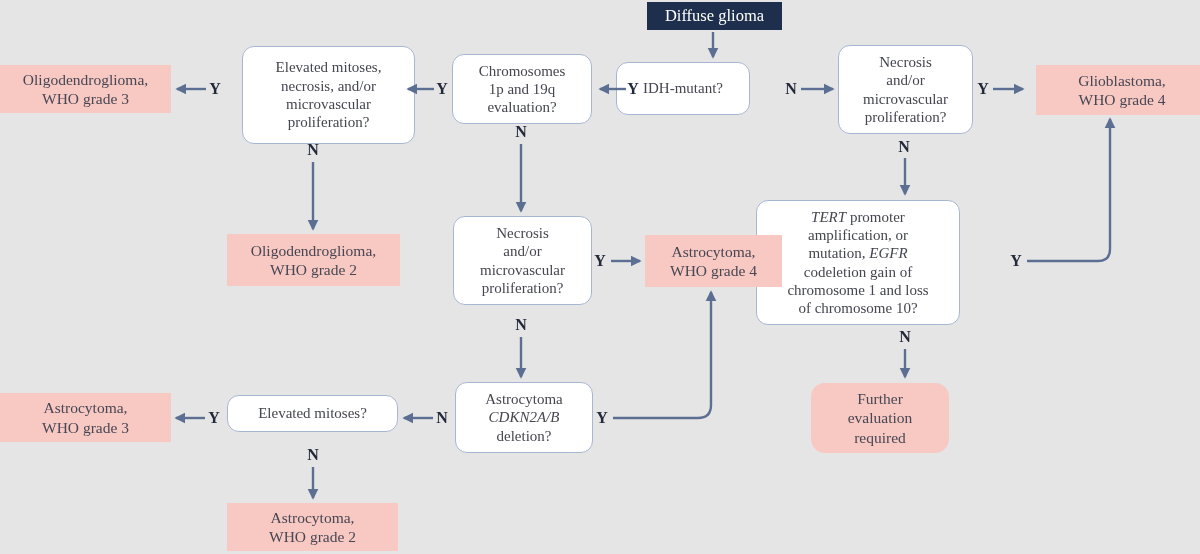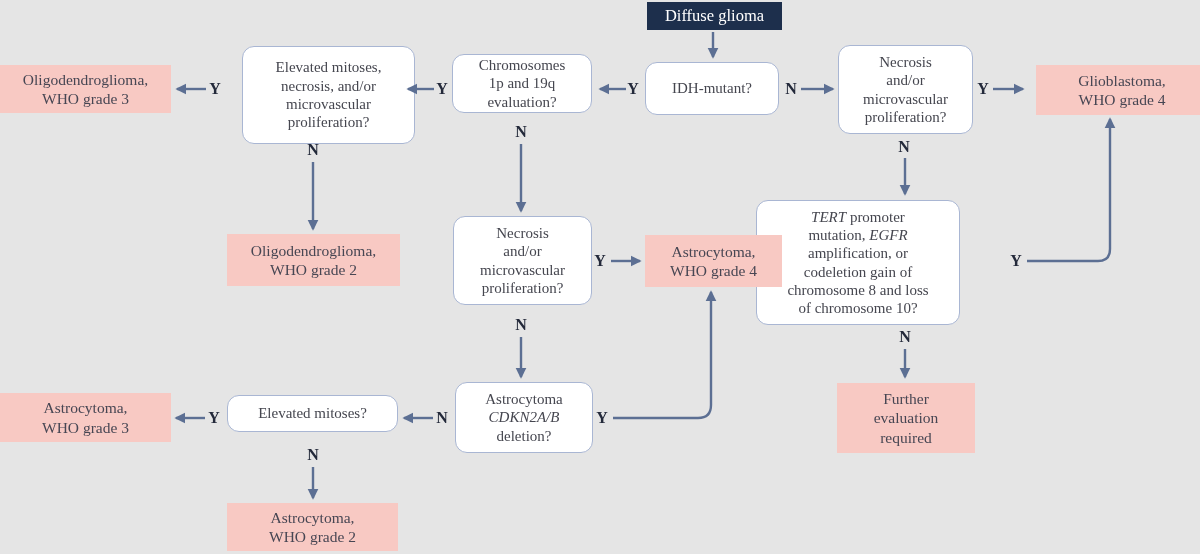--- a/index.html
+++ b/index.html
@@ -57,34 +57,34 @@
 </style>
 </head>
 <body>
 
 <div class="canvas">
 
   <div class="node dark-box" style="left:647px;top:2px;width:135px;height:28px;">
     <span>Diffuse glioma</span>
   </div>
 
-  <div class="node q-box" style="left:645px;top:62px;width:134px;height:53px;">
+  <div class="node q-box" style="left:616px;top:62px;width:134px;height:53px;">
     <span>IDH-mutant?</span>
   </div>
 
   <div class="node q-box" style="left:232px;top:46px;width:173px;height:98px;margin-left:10px;">
     <div>
       <div>Elevated mitoses,</div>
       <div>necrosis, and/or</div>
       <div>microvascular</div>
       <div>proliferation?</div>
     </div>
   </div>
 
-  <div class="node q-box" style="left:452px;top:54px;width:140px;height:59px;">
+  <div class="node q-box" style="left:452px;top:54px;width:140px;height:70px;">
     <div>
       <div>Chromosomes</div>
       <div>1p and 19q</div>
       <div>evaluation?</div>
     </div>
   </div>
 
   <div class="node q-box" style="left:453px;top:216px;width:139px;height:89px;">
     <div>
       <div>Necrosis</div>
@@ -111,24 +111,24 @@
       <div>Necrosis</div>
       <div>and/or</div>
       <div>microvascular</div>
       <div>proliferation?</div>
     </div>
   </div>
 
   <div class="node q-box" style="left:756px;top:200px;width:204px;height:125px;">
     <div>
       <div><span class="gene">TERT</span><span> promoter</span></div>
+      <div>amplification, or</div>
       <div><span>mutation, </span><span class="gene">EGFR</span></div>
-      <div>amplification, or</div>
       <div>codeletion gain of</div>
-      <div>chromosome 8 and loss</div>
+      <div>chromosome 1 and loss</div>
       <div>of chromosome 10?</div>
     </div>
   </div>
 
   <div class="node pink-box" style="left:0px;top:65px;width:171px;height:48px;">
     <div>
       <div>Oligodendroglioma,</div>
       <div>WHO grade 3</div>
     </div>
   </div>
@@ -161,21 +161,21 @@
     </div>
   </div>
 
   <div class="node pink-box" style="left:1028px;top:65px;width:172px;height:50px;margin-left:8px;">
     <div>
       <div>Glioblastoma,</div>
       <div>WHO grade 4</div>
     </div>
   </div>
 
-  <div class="node pink-box" style="left:837px;top:383px;width:138px;height:70px;">
+  <div class="node pink-box" style="left:811px;top:383px;width:138px;height:70px;border-radius:14px;">
     <div>
       <div>Further</div>
       <div>evaluation</div>
       <div>required</div>
     </div>
   </div>
 
   <span class="yn" style="left:633px;top:89px;">Y</span>
   <span class="yn" style="left:791px;top:89px;">N</span>
   <span class="yn" style="left:442px;top:89px;">Y</span>

